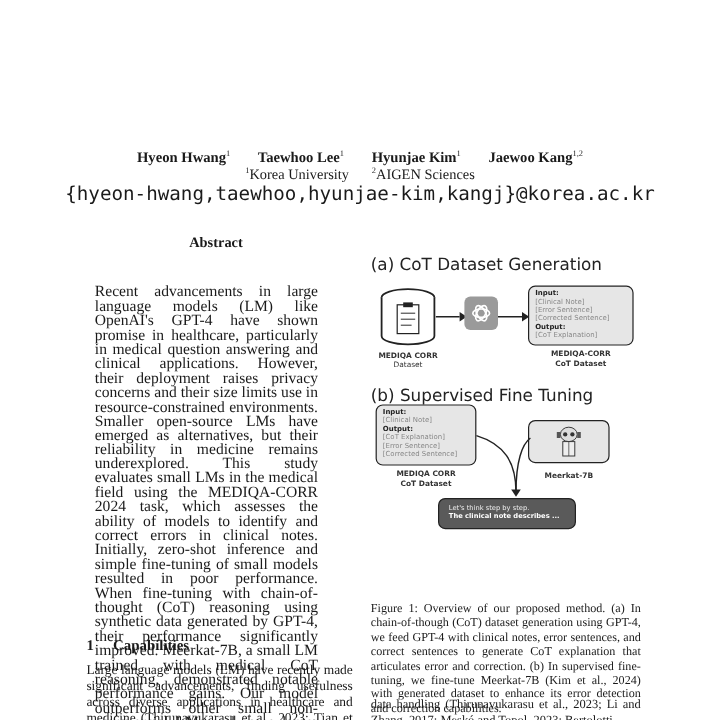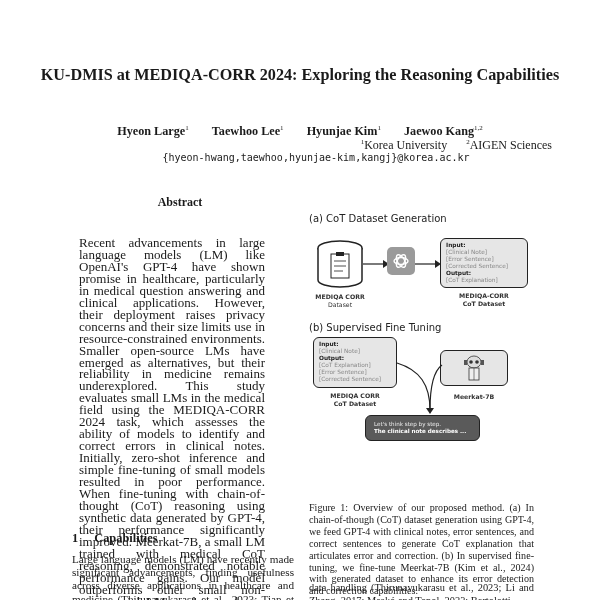--- a/index.html
+++ b/index.html
@@ -1,47 +1,46 @@
 <!DOCTYPE html>
 <html><head>
 <meta charset="utf-8">
 <style>
   html, body { margin:0; padding:0; background:#ffffff; }
   body { width:600px; height:600px; position:relative; overflow:hidden; font-family:"Liberation Serif", serif; color:#1a1a1a; }
   .title { position:absolute; left:40px; top:66px; width:520px; text-align:center; font-weight:bold; font-size:16.2px; line-height:19px; }
   .authors { position:absolute; left:40px; top:124px; width:520px; text-align:center; font-weight:bold; font-size:12.2px; }
   .authors span.a { margin:0 10px; }
   .authors sup { font-weight:normal; font-size:7px; }
-  .affil { position:absolute; left:40px; top:138px; width:520px; text-align:right; font-size:12px; }
+  .affil { position:absolute; left:40px; top:138px; width:520px; text-align:center; font-size:12px; }
   .affil sup { font-size:7px; }
   .affil span { margin:0 8px; }
-  .emails { position:absolute; left:56px; top:152px; width:520px; text-align:center; font-family:"DejaVu Sans Mono", monospace; font-size:10px; }
+  .emails { position:absolute; left:40px; top:152px; width:520px; text-align:center; font-family:"DejaVu Sans Mono", monospace; font-size:16px; }
   .abs-head { position:absolute; left:72px; top:195px; width:216px; text-align:center; font-weight:bold; font-size:12px; }
   .abs-body { position:absolute; left:79px; top:237px; width:186px; font-size:13px; line-height:11.95px; text-align:justify; hyphens:auto; }
   .sec-head { position:absolute; left:72px; top:531px; font-weight:bold; font-size:12.4px; }
   .sec-head .num { margin-right:16px; }
   .intro { position:absolute; left:72px; top:553px; width:222px; font-size:11.2px; line-height:13.2px; text-align:justify; }
   .figure { position:absolute; left:305px; top:205px; width:240px; height:245px; font-family:"DejaVu Sans", sans-serif; }
-  .fig-sub { position:absolute; font-size:10px; color:#222; }
+  .fig-sub { position:absolute; font-size:14px; color:#222; }
   .box { position:absolute; background:#e6e6e6; border:1.5px solid #222; border-radius:6px; font-size:5.8px; line-height:7px; padding:3px 5px; box-sizing:border-box; }
   .box .k { font-weight:bold; color:#222; }
   .box .v { color:#888; }
   .lbl { position:absolute; font-size:6.2px; font-weight:bold; text-align:center; color:#333; line-height:8px; }
   .caption { position:absolute; left:309px; top:458px; width:225px; font-size:10.1px; line-height:11.9px; text-align:justify;margin-top:44px; }
   .right-body { position:absolute; left:309px; top:582px; width:225px; font-size:10.4px; line-height:12.8px; text-align:justify; }
 </style>
 </head>
 <body>
 
 <div class="title">
-  <div>KU-DMIS at MEDIQA-CORR 2024: Exploring the Reasoning Capabilities</div>
 </div>
 
 <div class="authors">
-  <span class="a"><span>Hyeon Large</span><sup>1</sup></span>
+  <span class="a"><span>Hyeon Hwang</span><sup>1</sup></span>
   <span class="a"><span>Taewhoo Lee</span><sup>1</sup></span>
   <span class="a"><span>Hyunjae Kim</span><sup>1</sup></span>
   <span class="a"><span>Jaewoo Kang</span><sup>1,2</sup></span>
 </div>
 
 <div class="affil">
   <span><sup>1</sup><span style="margin:0">Korea University</span></span>
   <span><sup>2</sup><span style="margin:0">AIGEN Sciences</span></span>
 </div>
 

